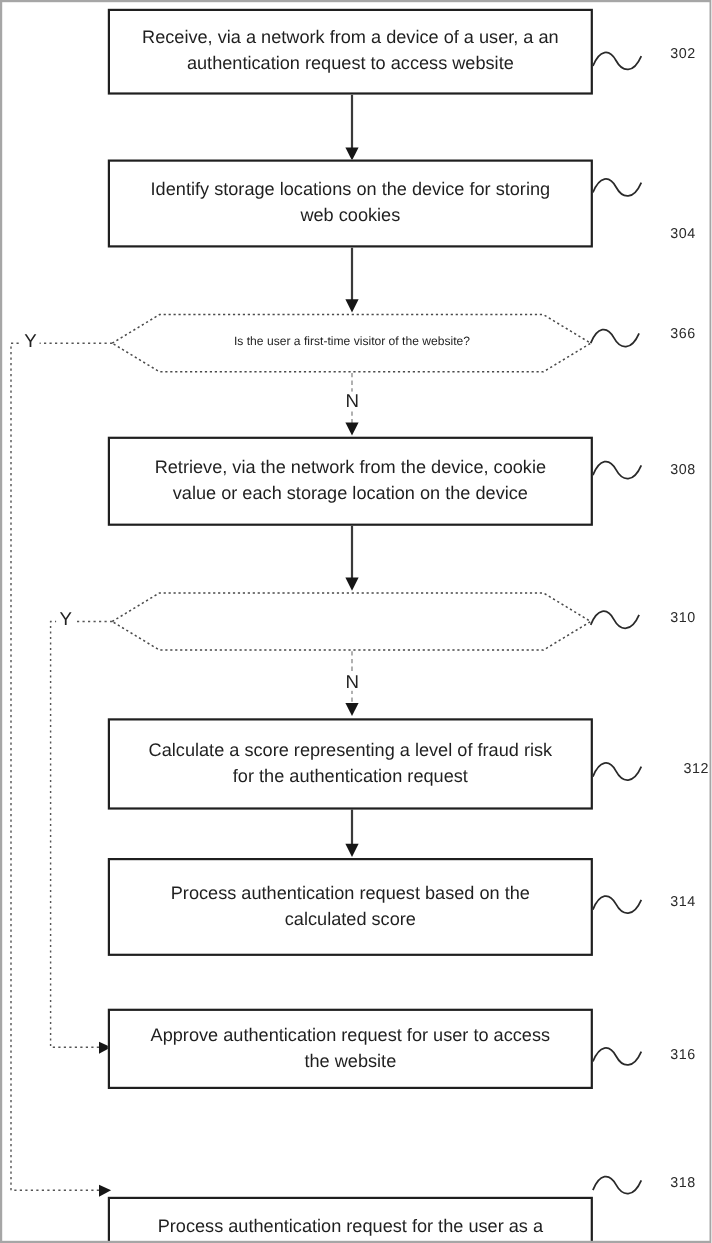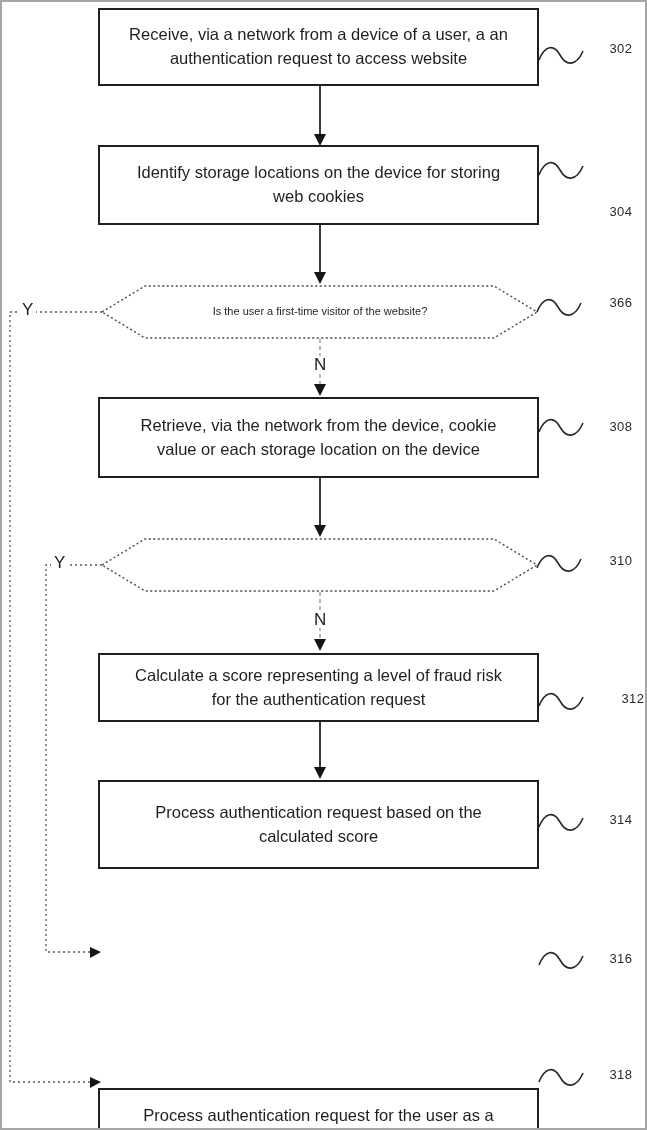--- a/index.html
+++ b/index.html
@@ -87,24 +87,26 @@
       <path d="M539,1082 c6,-15 15,-16 21,-5 s16,12 23,-4"></path>
     </g>
   </svg>
 
   <div class="node" style="top:8px;height:78px;">Receive, via a network from a device of a user, a an
 authentication request to access website</div>
   <div class="node" style="top:145px;height:80px;">Identify storage locations on the device for storing
 web cookies</div>
   <div class="node" style="top:397px;height:81px;">Retrieve, via the network from the device, cookie
 value or each storage location on the device</div>
-  <div class="node" style="top:653px;height:69px;">Calculate a score representing a level of fraud risk
+  <div class="node" style="top:653px;height:83px;">Calculate a score representing a level of fraud risk
 for the authentication request</div>
   <div class="node" style="top:780px;height:89px;">Process authentication request based on the
 calculated score</div>
+  <div class="node" style="top:917px;height:73px;">Approve authentication request for user to access
+the website</div>
   <div class="node" style="top:1088px;height:80px;">Process authentication request for the user as a
 first-time visitor to the website</div>
 
   <div class="hex-text" style="top:286px;">Is the user a first-time visitor of the website?</div>
 
   <div class="branch" style="left:19px;top:301px;">Y</div>
   <div class="branch" style="left:311px;top:356px;">N</div>
   <div class="branch" style="left:51px;top:554px;">Y</div>
   <div class="branch" style="left:311px;top:611px;">N</div>
 

